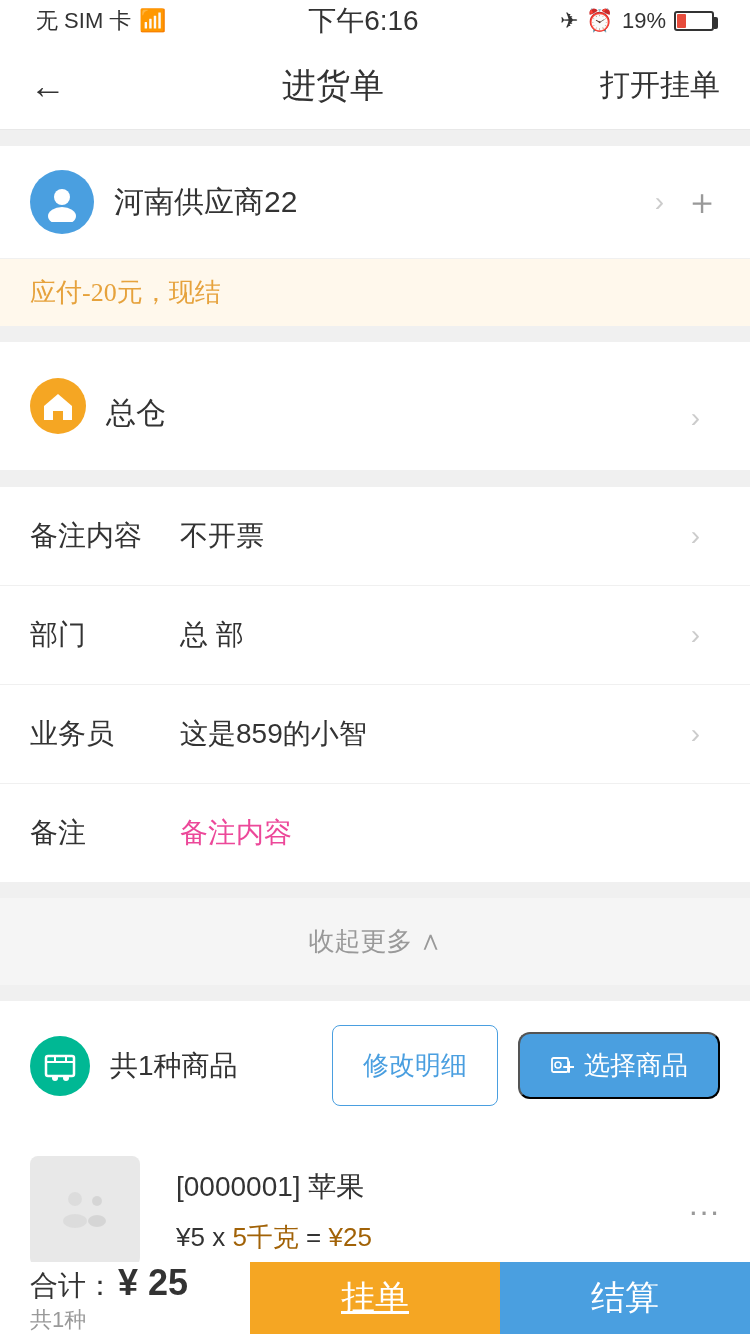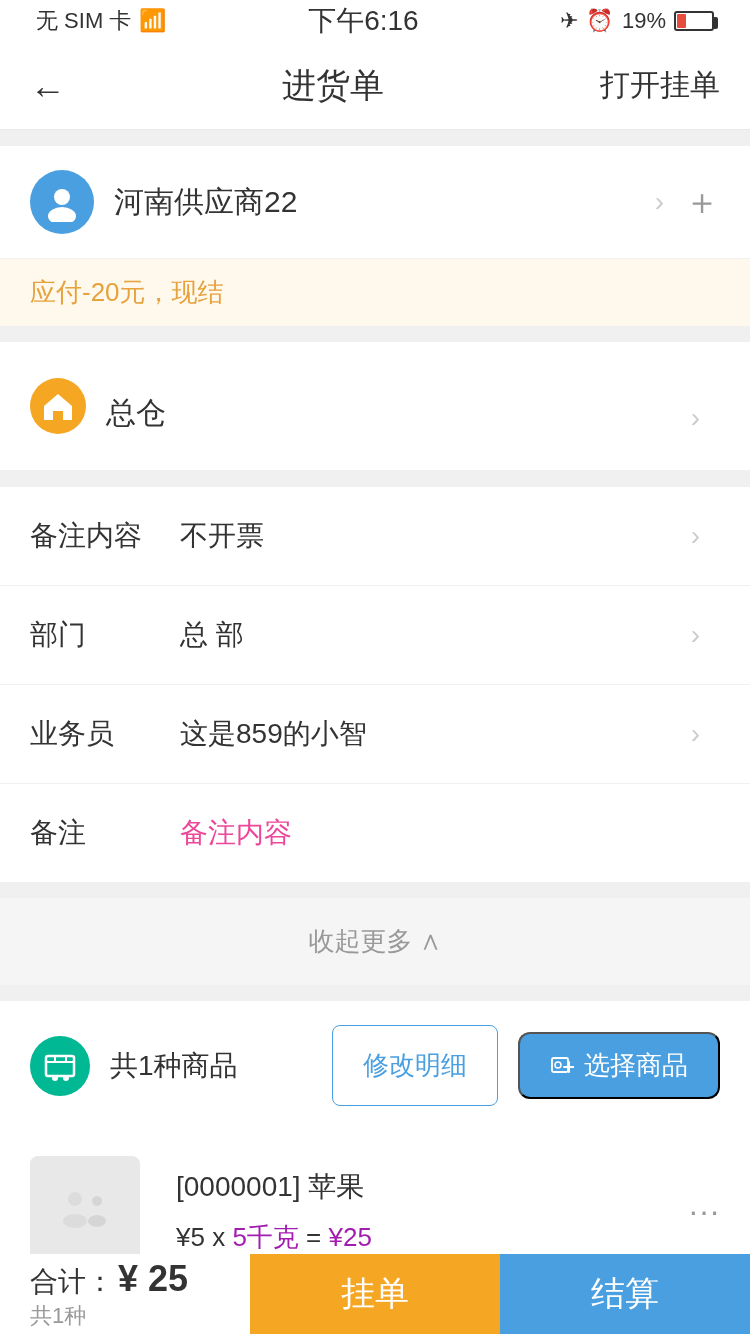--- a/index.html
+++ b/index.html
@@ -95,20 +95,21 @@
     .supplier-name { flex: 1; font-size: 30px; color: #333; }
     .chevron { color: #ccc; font-size: 28px; margin-right: 20px; }
     .add-btn { font-size: 36px; color: #999; cursor: pointer; }
 
     
     .notice-bar {
       background: #fff8ec;
       padding: 16px 30px;
       font-size: 26px;
       color: #e6a23c;
+      font-family: Liberation Serif, serif;
     }
 
     
     .warehouse-row {
       display: flex;
       align-items: flex-end;
       padding: 36px 30px;
     }
     .warehouse-icon {
       width: 56px; height: 56px;
@@ -190,49 +191,50 @@
       width: 110px; height: 110px;
       background: #e8e8e8;
       border-radius: 8px;
       display: flex; align-items: center; justify-content: center;
       flex-shrink: 0;
     }
     .product-thumb svg { width: 60px; height: 60px; opacity: 0.4; }
     .product-info { flex: 1; margin-left: 16px; }
     .product-name { font-size: 28px; color: #333; margin-bottom: 14px; }
     .product-price { font-size: 26px; color: #333; }
-    .product-price .price-highlight { color: #a21caf; text-align: center; }
+    .product-price .price-highlight { color: #a16207; text-align: center; }
     .product-more { font-size: 32px; color: #999; cursor: pointer; }
 
     
     .footer {
       position: fixed;
       bottom: 0;
       width: 750px;
-      height: 80px;
+      height: 72px;
       display: flex;
       align-items: center;
       background: #fff;
     }
     .footer-total {
       flex: 0 0 250px;
       padding: 0 30px;
     }
     .footer-total-label { font-size: 28px; color: #333; }
     .footer-total-amount { font-size: 36px; font-weight: 600; color: #333; }
     .footer-total-count { font-size: 22px; color: #999; }
     .footer-btn-pending {
       flex: 1;
       height: 100%;
       background: #f5a623;
       display: flex; align-items: center; justify-content: center;
       font-size: 34px;
       color: #fff;
       cursor: pointer;
       font-weight: 500;
+      text-decoration: underline;
     }
     .footer-btn-settle {
       flex: 1;
       height: 100%;
       background: #4a9fe0;
       display: flex; align-items: center; justify-content: center;
       font-size: 34px;
       color: #fff;
       cursor: pointer;
       font-weight: 500;

